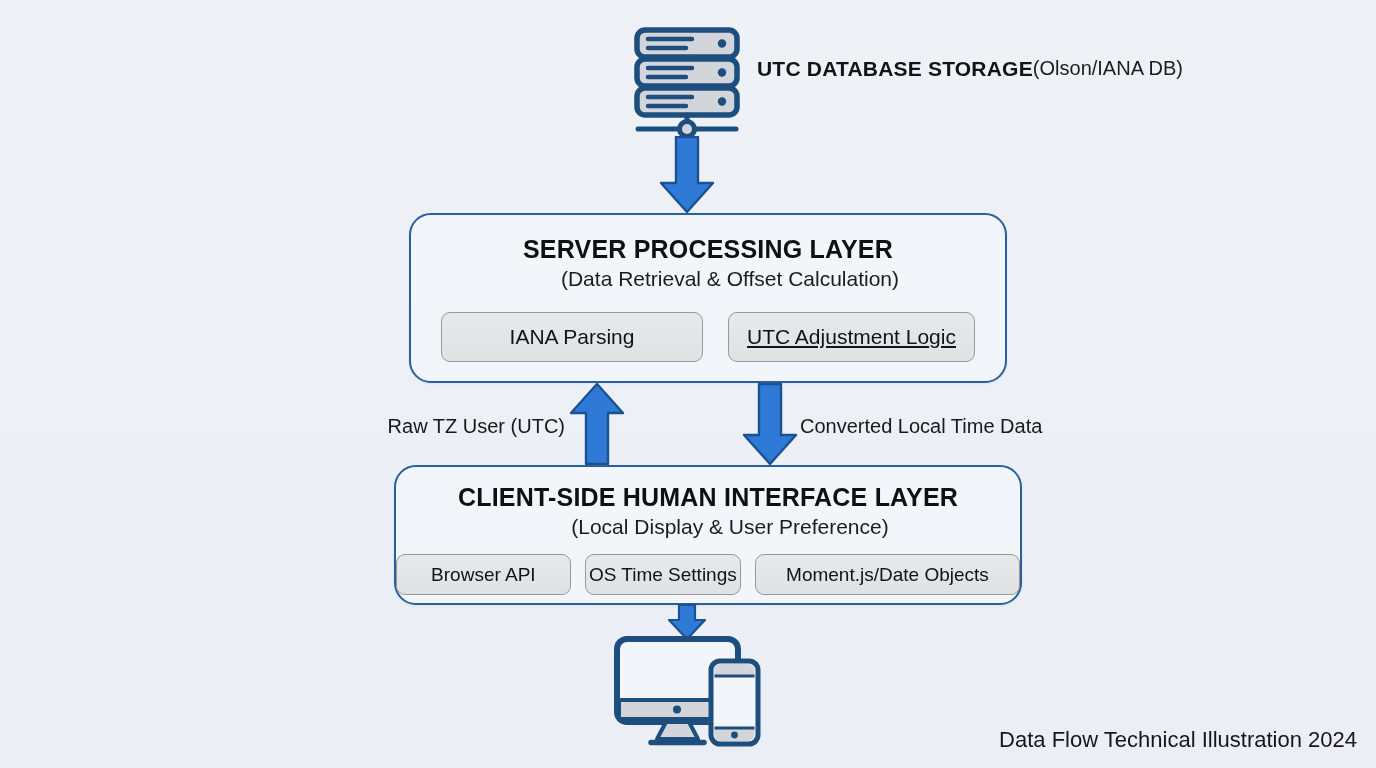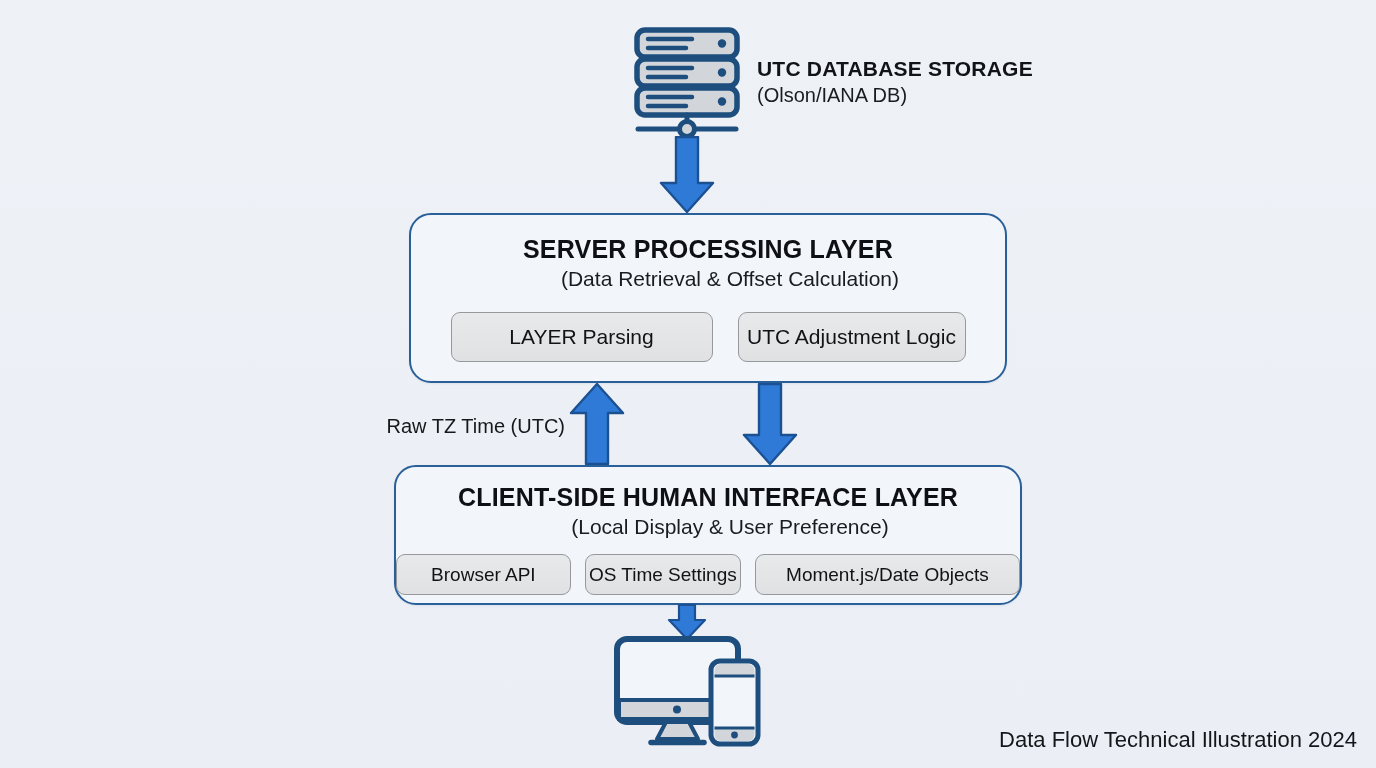--- a/index.html
+++ b/index.html
@@ -15,21 +15,21 @@
     width: 1376px;
     height: 768px;
     background: linear-gradient(180deg, #eef2f7 0%, #ebeff5 100%);
   }
   .abs { position: absolute; }
 
   
   .db-icon { left: 630px; top: 26px; }
   .db-text {
     left: 757px; top: 55px;
-    display: flex; flex-direction: column;
+    display: flex; flex-direction: row;
   }
   .db-title {
     font-size: 21px; font-weight: 700; letter-spacing: 0.2px;
     line-height: 27px; color: #121317;
   }
   .db-subtitle {
     font-size: 20px; font-weight: 400; line-height: 26px; color: #1b1c20;
   }
 
   
@@ -58,21 +58,21 @@
   .chip {
     background: linear-gradient(180deg, #e8e9eb 0%, #e0e1e3 100%);
     border: 1.6px solid #96989c;
     border-radius: 9px;
     display: flex; align-items: center; justify-content: center;
     color: #121316;
   }
   .chip-lg { height: 50px; font-size: 21px; }
   .chip-sm { height: 41px; font-size: 19px; }
   .chip-w1 { width: 262px; }
-  .chip-w2 { width: 228px; }
+  .chip-w2 { width: 247px; text-decoration: underline; }
   .chip-w3 { width: 178px; }
   .chip-w4 { width: 159px; }
   .chip-w5 { width: 270px; }
 
   
   .flow-label {
     font-size: 20px; font-weight: 400; color: #17181c; line-height: 25px;
   }
   .label-up { right: 811px; top: 414px; text-align: right; }
   .label-down { left: 800px; top: 414px; }
@@ -129,38 +129,39 @@
   <div class="abs" style="left:650px; top:136px;">
     <svg width="74" height="77" viewBox="0 0 74 77">
       <polygon points="26,1 48,1 48,47 63,47 37,76 11,47 26,47" fill="#2f7ad6" stroke="#1b5193" stroke-width="2.4" stroke-linejoin="round"></polygon>
     </svg>
   </div>
 
   <div class="abs layer-box server-box">
     <div class="layer-title">SERVER PROCESSING LAYER</div>
     <div class="layer-subtitle">(Data Retrieval &amp; Offset Calculation)</div>
     <div class="chip-row">
-      <div class="chip chip-lg chip-w1">LAYER Parsing</div>
+      <div class="chip chip-lg chip-w1">IANA Parsing</div>
       <div class="chip chip-lg chip-w2">UTC Adjustment Logic</div>
     </div>
   </div>
 
   <div class="abs" style="left:560px; top:383px;">
     <svg width="74" height="82" viewBox="0 0 74 82">
       <polygon points="37,1 63,30 48,30 48,81 26,81 26,30 11,30" fill="#2f7ad6" stroke="#1b5193" stroke-width="2.4" stroke-linejoin="round"></polygon>
     </svg>
   </div>
 
   <div class="abs" style="left:733px; top:383px;">
     <svg width="74" height="82" viewBox="0 0 74 82">
       <polygon points="26,1 48,1 48,52 63,52 37,81 11,52 26,52" fill="#2f7ad6" stroke="#1b5193" stroke-width="2.4" stroke-linejoin="round"></polygon>
     </svg>
   </div>
 
-  <div class="abs flow-label label-up">Raw TZ Time (UTC)</div>
+  <div class="abs flow-label label-up">Raw TZ User (UTC)</div>
+  <div class="abs flow-label label-down">Converted Local Time Data</div>
 
   <div class="abs layer-box client-box">
     <div class="layer-title">CLIENT-SIDE HUMAN INTERFACE LAYER</div>
     <div class="layer-subtitle">(Local Display &amp; User Preference)</div>
     <div class="chip-row">
       <div class="chip chip-sm chip-w3">Browser API</div>
       <div class="chip chip-sm chip-w4">OS Time Settings</div>
       <div class="chip chip-sm chip-w5">Moment.js/Date Objects</div>
     </div>
   </div>

